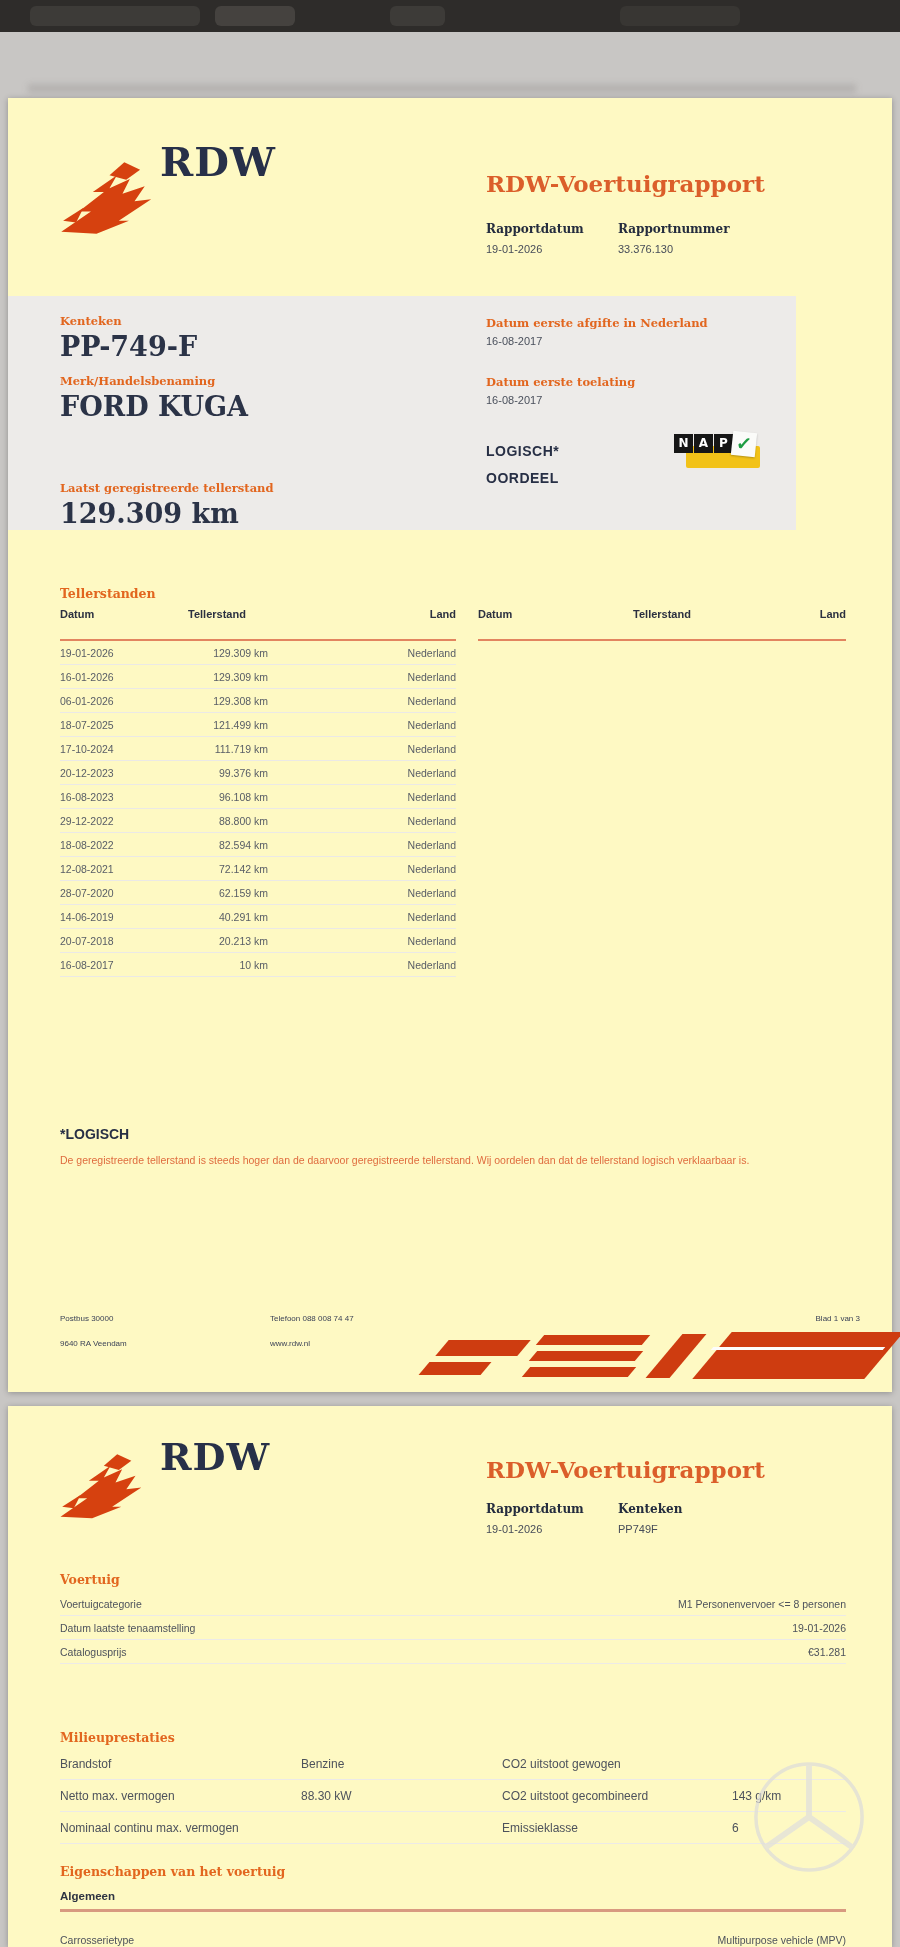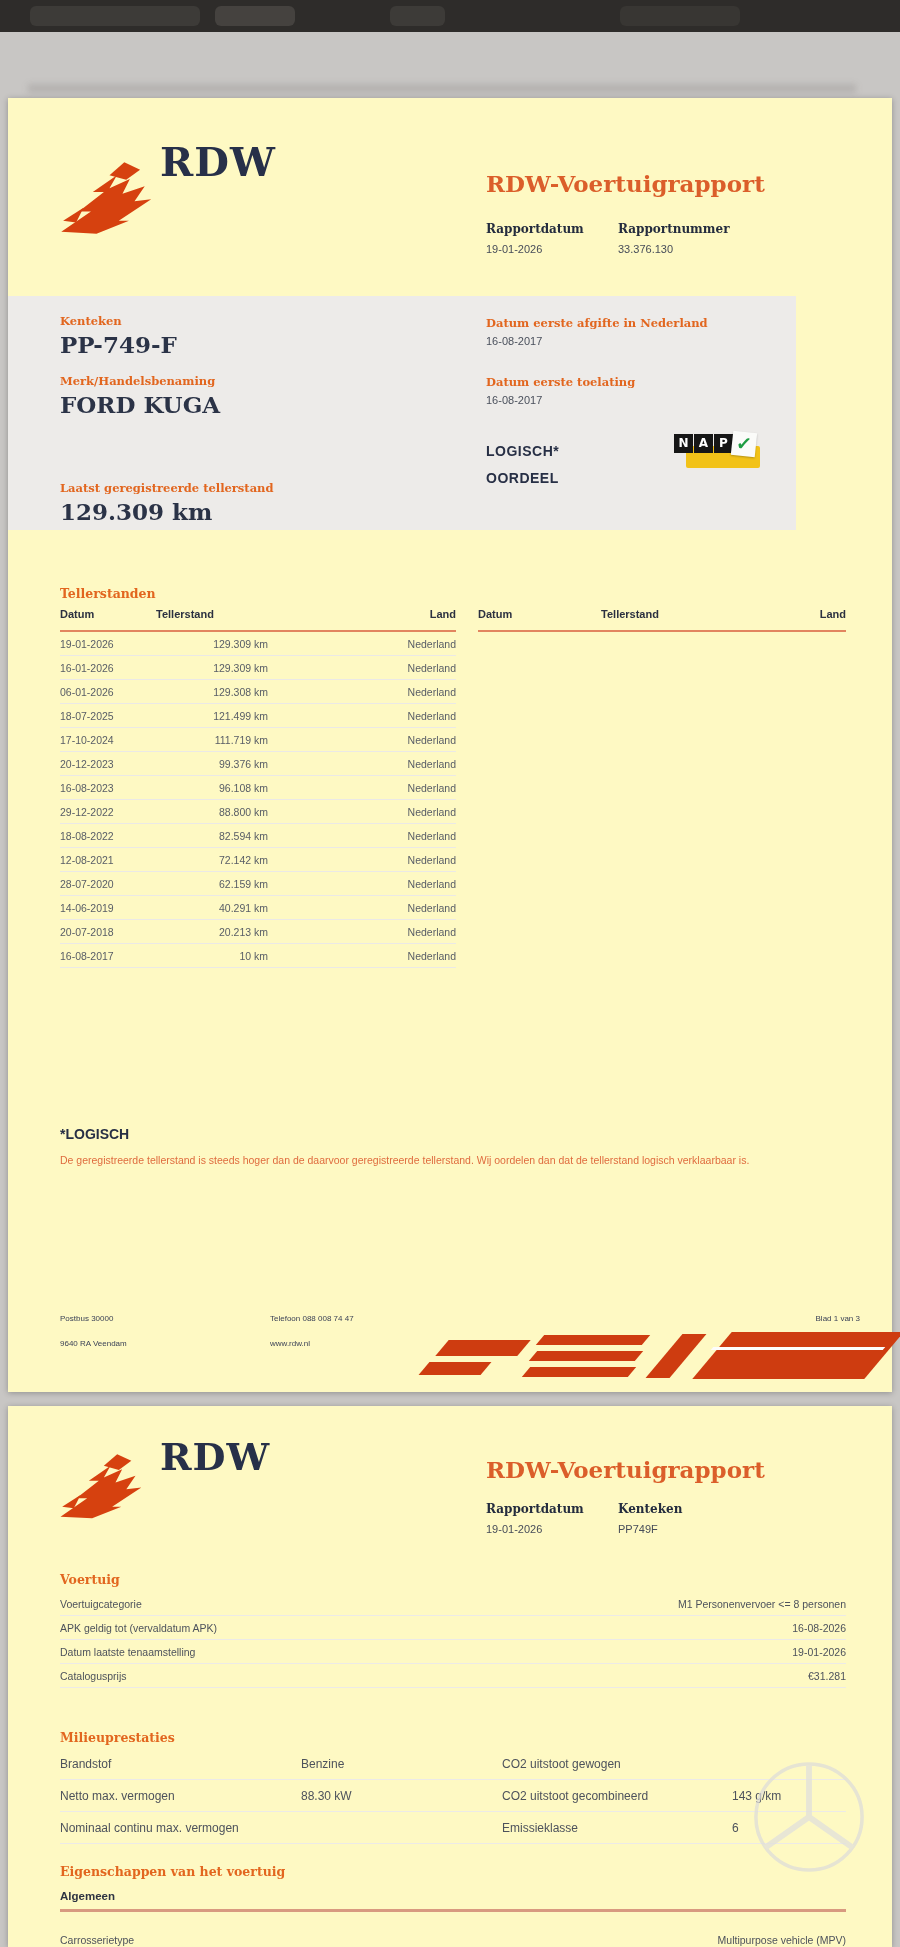--- a/index.html
+++ b/index.html
@@ -27,39 +27,39 @@
   
   .wordmark{font-family:"DejaVu Serif",serif;font-weight:700;font-size:40px;color:#273049;letter-spacing:1px;}
   .doc-title{font-family:"DejaVu Serif",serif;font-weight:600;font-size:23px;color:#db5e2a;white-space:nowrap;}
   .meta{display:grid;grid-template-columns:118px auto;column-gap:14px;}
   .meta-label{font-family:"DejaVu Serif",serif;font-weight:700;font-size:12px;color:#242c3e;}
   .meta-value{font-size:11px;color:#474d59;margin-top:7px;}
 
   
   .panel{left:0;top:198px;width:788px;height:234px;background:#edebe9;}
   .olabel{font-family:"DejaVu Serif",serif;font-weight:700;font-size:11.5px;color:#e2661f;white-space:nowrap;}
-  .bigval{font-family:"DejaVu Serif",serif;font-weight:600;font-size:23px;color:#2b3347;white-space:nowrap;}
+  .bigval{font-family:"DejaVu Serif",serif;font-weight:600;font-size:27px;color:#2b3347;white-space:nowrap;}
   .midval{font-size:11px;color:#4a505c;}
   .oordeel{font-weight:bold;font-size:14px;line-height:27px;color:#272f45;letter-spacing:.5px;}
 
   
   .nap{width:100px;height:42px;}
   .nap .yellow{position:absolute;left:12px;top:12px;width:74px;height:22px;background:#f2c218;border-radius:2px;}
   .nap .sq{position:absolute;top:0;width:19px;height:19px;background:#161616;color:#fff;
     font-family:"DejaVu Sans",sans-serif;font-weight:bold;font-size:12px;text-align:center;line-height:19px;}
   .nap .s1{left:0;} .nap .s2{left:20px;} .nap .s3{left:40px;}
   .nap .chkbox{position:absolute;left:58px;top:-2px;width:24px;height:24px;background:#fbfbf9;transform:rotate(6deg);
     box-shadow:0 1px 2px rgba(0,0,0,.25);text-align:center;}
   .nap .chk{color:#1f9d43;font-weight:bold;font-size:19px;line-height:24px;}
 
   
   .sec-head{font-family:"DejaVu Serif",serif;font-weight:700;font-size:12.5px;color:#e2661f;white-space:nowrap;}
   .tbl{font-size:10.5px;color:#585d66;}
   .tbl .hd{display:grid;grid-template-columns:96px 112px 1fr;font-weight:bold;font-size:11px;color:#2b3040;
-    padding-bottom:10px;border-bottom:2px solid #e2855f;}
+    padding-bottom:19px;border-bottom:2px solid #e2855f;gap:32px;}
   .tbl .hd .c3{text-align:right;}
   .tbl .row{display:grid;grid-template-columns:96px 112px 1fr;padding:6px 0 5px;border-bottom:1px solid #ebe9e6;}
   .tbl .row .c2{text-align:right;}
   .tbl .row .c3{text-align:right;}
 
   .note-head{font-weight:bold;font-size:14px;color:#272f45;}
   .note-text{font-size:10.5px;color:#df6b3e;line-height:25px;width:716px;}
 
   .footer{font-size:8px;color:#3c4357;line-height:25px;white-space:nowrap;margin-top:36px;}
   .footer.right{text-align:right;}
@@ -298,24 +298,20 @@
   </div>
 
   <div class="abs sec-head" style="left:52px;top:166px;">Voertuig</div>
   <div class="abs kv" style="left:52px;top:186px;">
 
       <div class="row">
         <span>Voertuigcategorie</span>
         <span>M1 Personenvervoer &lt;= 8 personen</span>
       </div>
 
-      <div class="row">
-        <span>APK geldig tot (vervaldatum APK)</span>
-        <span>16-08-2026</span>
-      </div>
 
       <div class="row">
         <span>Datum laatste tenaamstelling</span>
         <span>19-01-2026</span>
       </div>
 
       <div class="row">
         <span>Catalogusprijs</span>
         <span>€31.281</span>
       </div>

